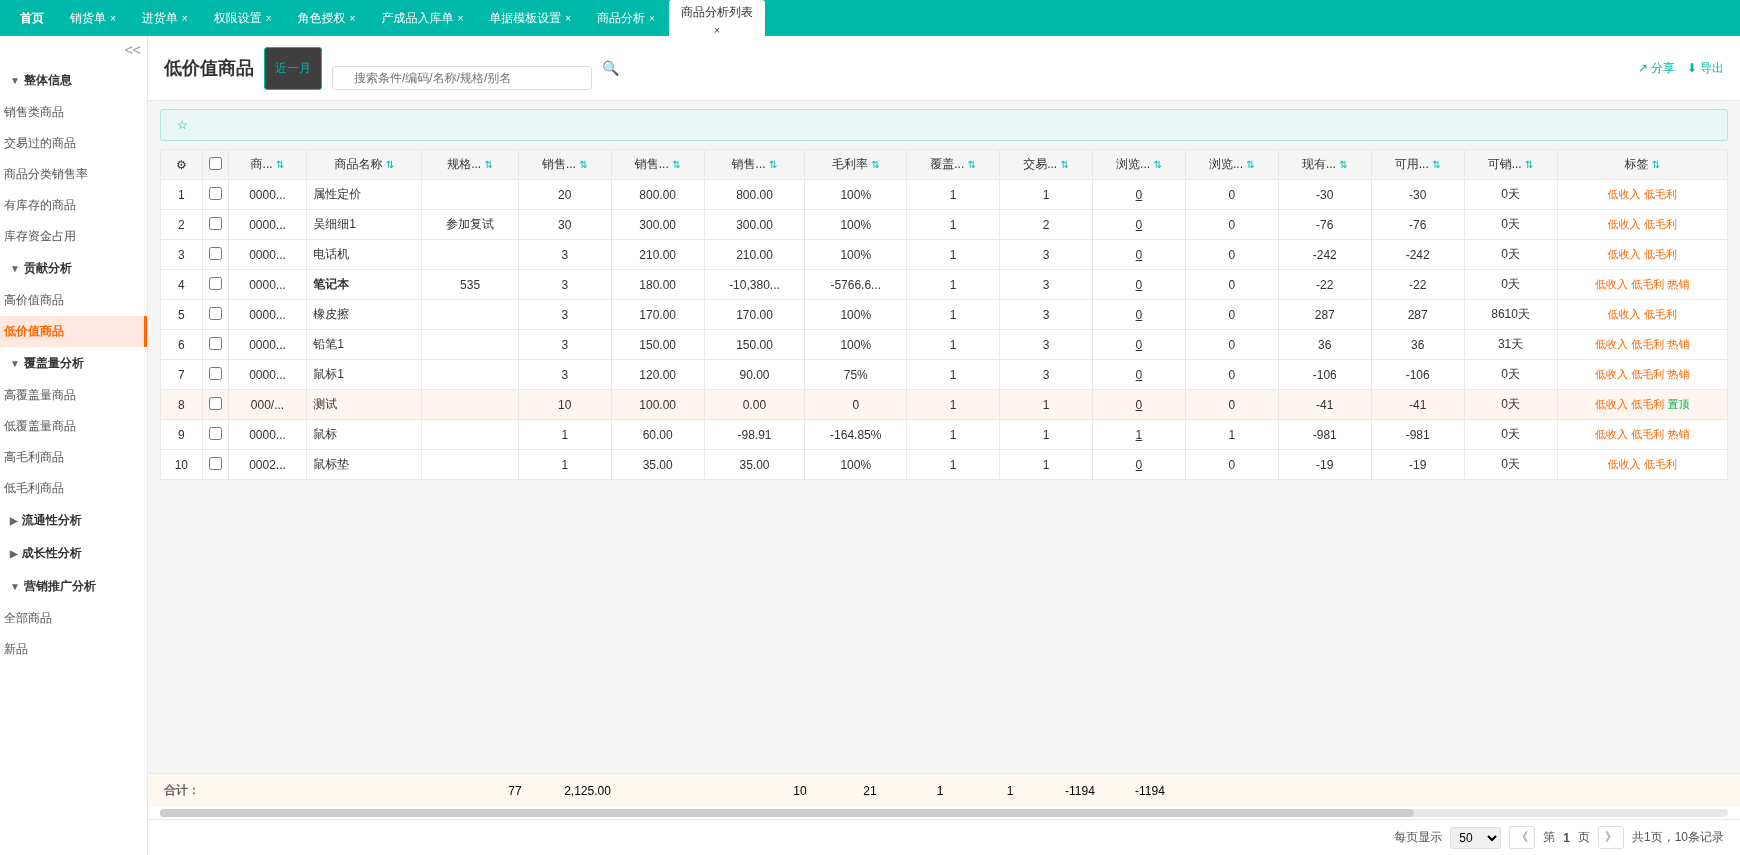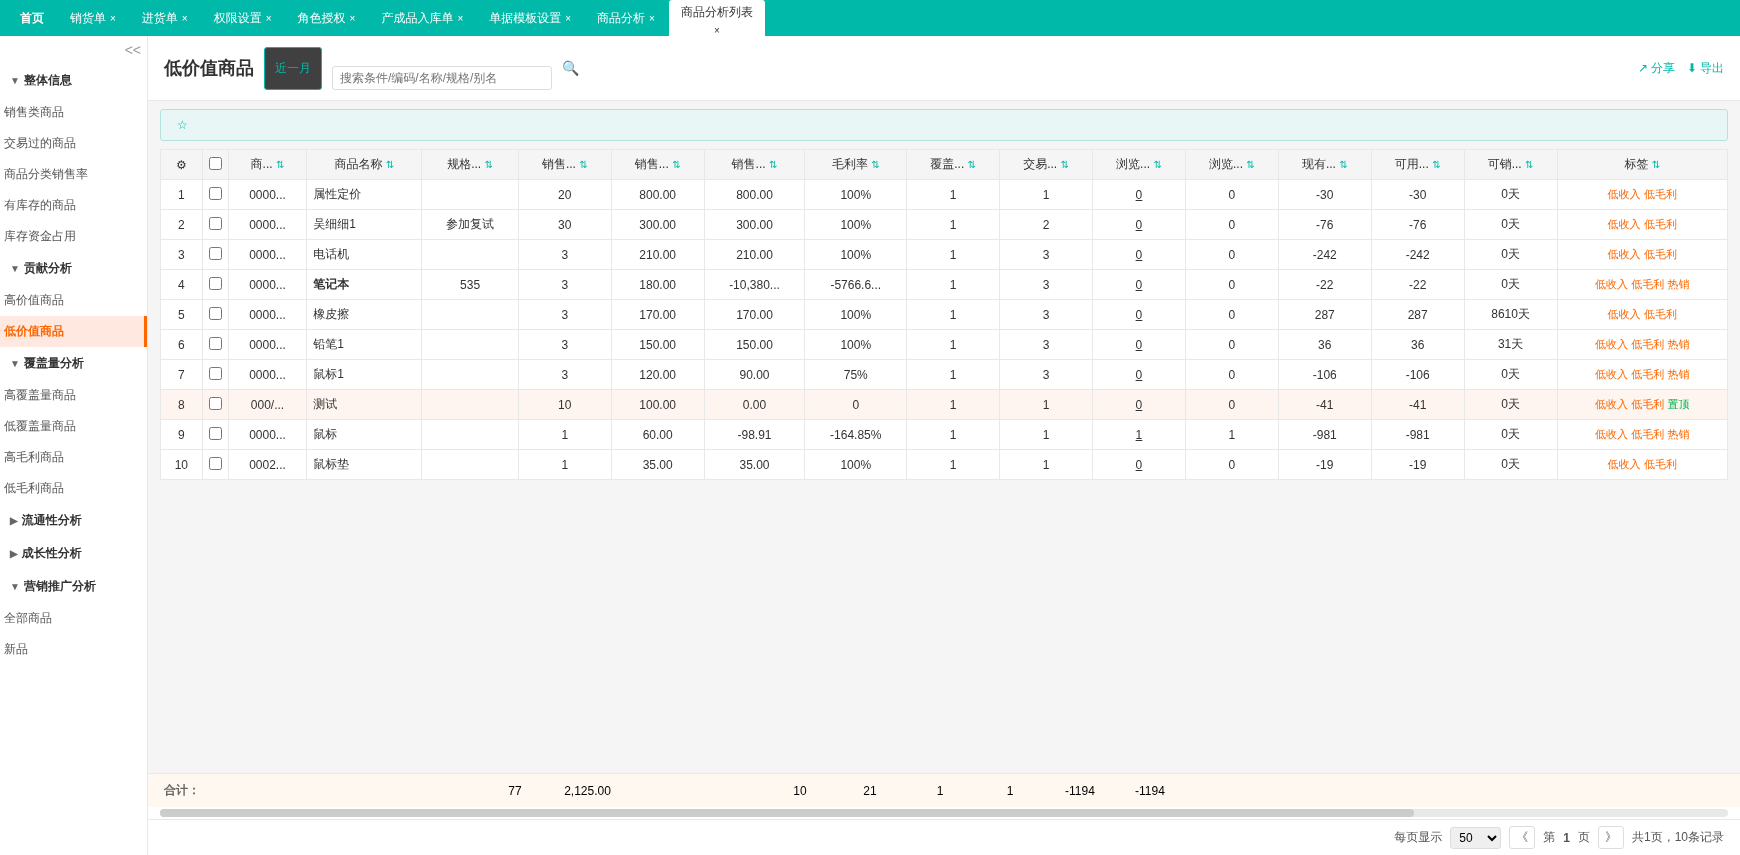--- a/index.html
+++ b/index.html
@@ -89,22 +89,22 @@
       background: #404040;
       border: 1px solid #00b9a9;
       color: #00b9a9;
       padding: 12px 10px;
       border-radius: 3px;
       cursor: pointer;
     }
     .search-box {
       border: 1px solid #ddd;
       border-radius: 3px;
-      padding: 4px 7px;
-      width: 220px;
+      padding: 4px 21px;
+      width: 260px;
       outline: none;
       color: #999;
       margin-top: 20px;
     }
     .search-icon { color: #00b9a9; cursor: pointer; font-size: 14px; }
     .header-actions {
       margin-left: auto;
       display: flex;
       gap: 12px;
       align-items: center;

